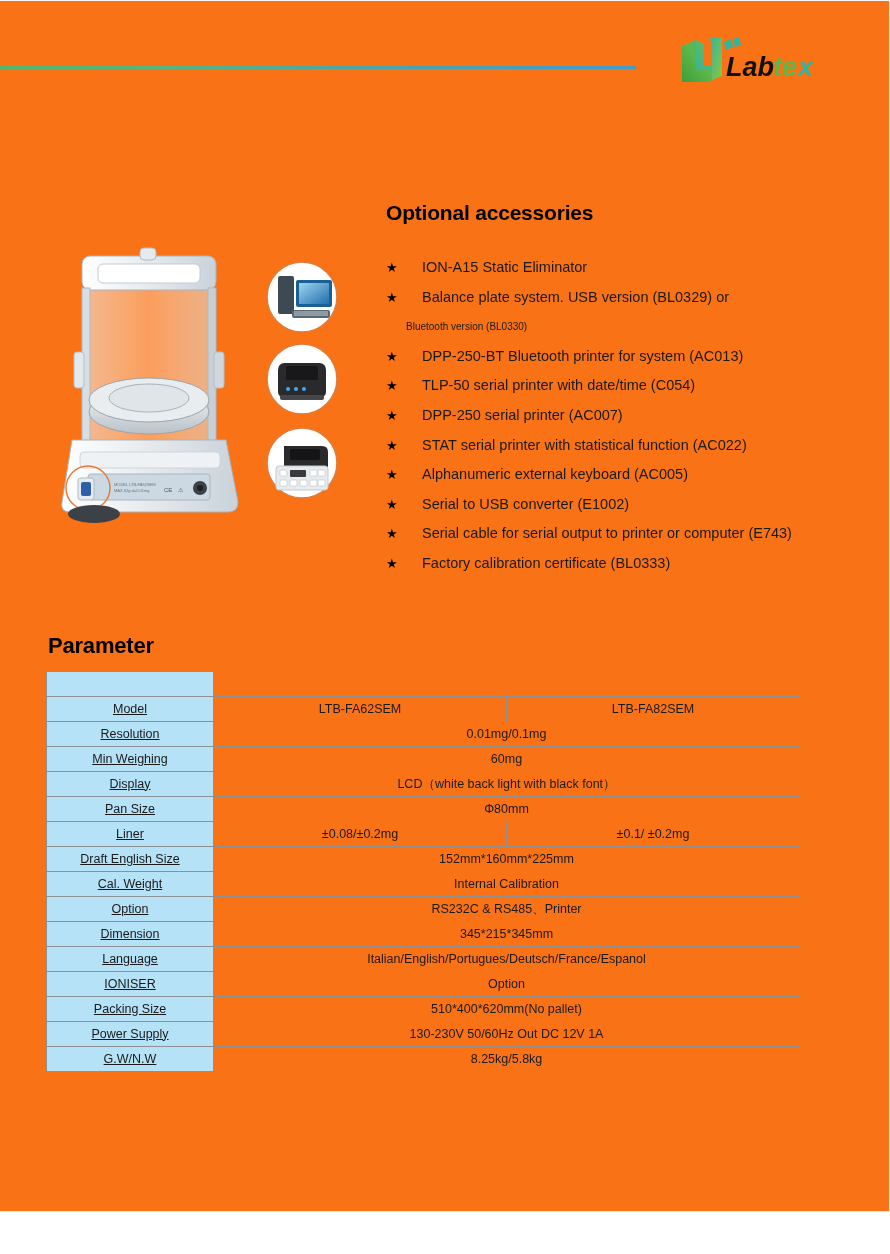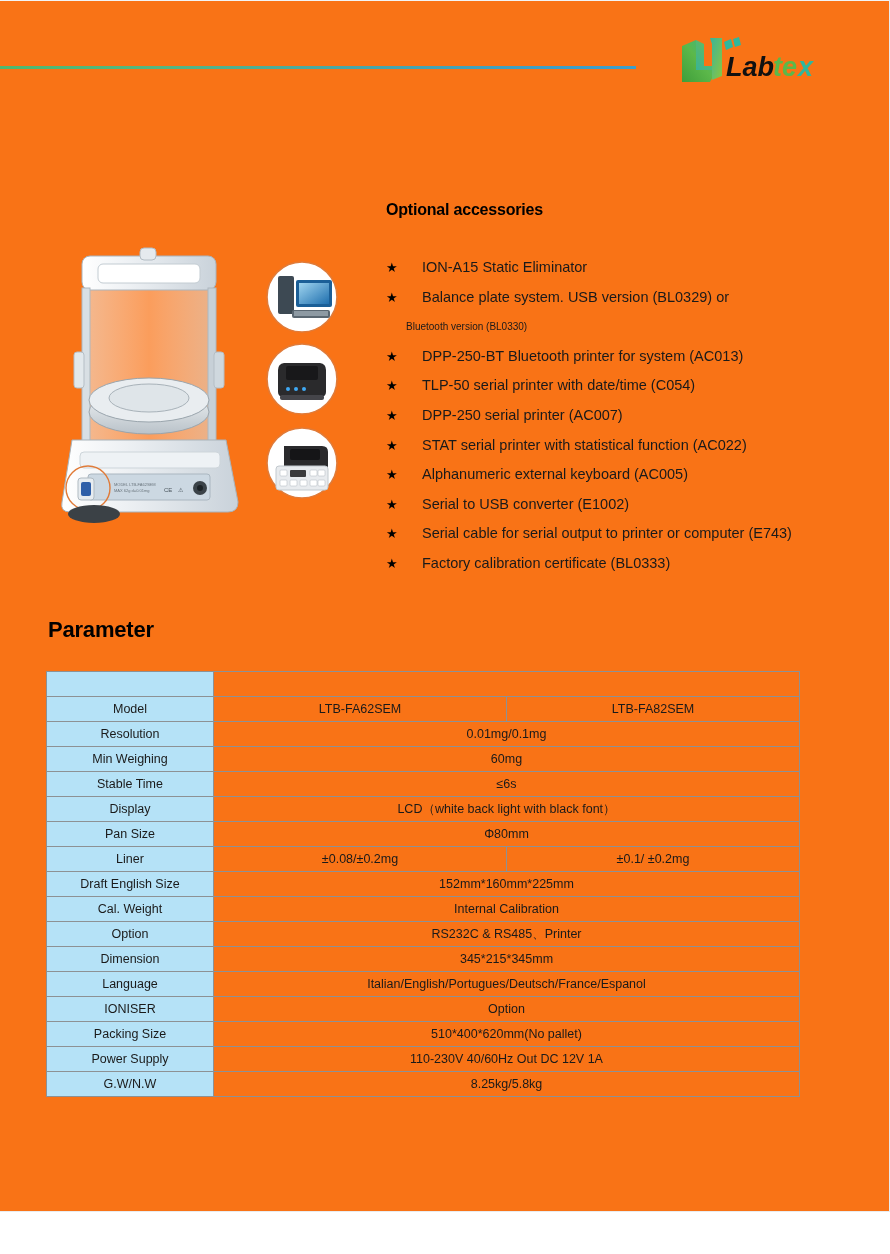--- a/index.html
+++ b/index.html
@@ -42,21 +42,21 @@
   
   .product-figure {
     position: absolute;
     left: 52px; top: 240px;
     width: 320px; height: 320px;
   }
   
   .acc-heading {
     position: absolute;
     left: 386px; top: 201px;
-    font-size: 16px;
+    font-size: 21px;
     font-weight: bold;
     letter-spacing: -0.2px;
     color: #000000;
     white-space: nowrap;
   }
   .acc-list {
     position: absolute;
     left: 386px; top: 253px;
     width: 450px;
   }
@@ -79,21 +79,21 @@
   .acc-cont {
     padding-left: 20px;
     font-size: 10px;
     color: #1a1a1a;
     line-height: 29.6px;
     white-space: nowrap;
   }
   
   .param-heading {
     position: absolute;
-    left: 48px; top: 617px;
+    left: 48px; top: 633px;
     font-size: 22px;
     font-weight: bold;
     color: #000000;
     letter-spacing: -0.2px;
   }
   .param-table-wrap {
     position: absolute;
     left: 46px; top: 671px;
     width: 754px;
   }
@@ -111,20 +111,21 @@
     vertical-align: middle;
     padding: 0 4px;
     height: 24px;
     line-height: 15px;
   }
   td.rowhead {
     background: #b5e2f7;
     width: 158px;
     font-size: 13.5px;
     color: #111;
+    text-decoration: underline;
   }
   td.blank-head { height: 30px; }
   td.blank-head.rowhead { background: #b5e2f7; }
 </style>
 </head>
 <body>
 
 <div id="page">
 
   <div class="top-hairline"></div>
@@ -314,24 +315,20 @@
           </tr>
           <tr>
             <td class="rowhead">Resolution</td>
             <td colspan="2">0.01mg/0.1mg</td>
           </tr>
           <tr>
             <td class="rowhead">Min Weighing</td>
             <td colspan="2">60mg</td>
           </tr>
           <tr>
-            <td class="rowhead">Stable Time</td>
-            <td colspan="2">≤6s</td>
-          </tr>
-          <tr>
             <td class="rowhead">Display</td>
             <td colspan="2">LCD（white back light with black font）</td>
           </tr>
           <tr>
             <td class="rowhead">Pan Size</td>
             <td colspan="2">Φ80mm</td>
           </tr>
           <tr>
             <td class="rowhead">Liner</td>
             <td>±0.08/±0.2mg</td>
@@ -360,21 +357,21 @@
           <tr>
             <td class="rowhead">IONISER</td>
             <td colspan="2">Option</td>
           </tr>
           <tr>
             <td class="rowhead">Packing Size</td>
             <td colspan="2">510*400*620mm(No pallet)</td>
           </tr>
           <tr>
             <td class="rowhead">Power Supply</td>
-            <td colspan="2">110-230V  40/60Hz Out DC 12V 1A</td>
+            <td colspan="2">130-230V  50/60Hz Out DC 12V 1A</td>
           </tr>
           <tr>
             <td class="rowhead">G.W/N.W</td>
             <td colspan="2">8.25kg/5.8kg</td>
           </tr>
         </tbody>
     </table>
   </div>
 
 </div>

